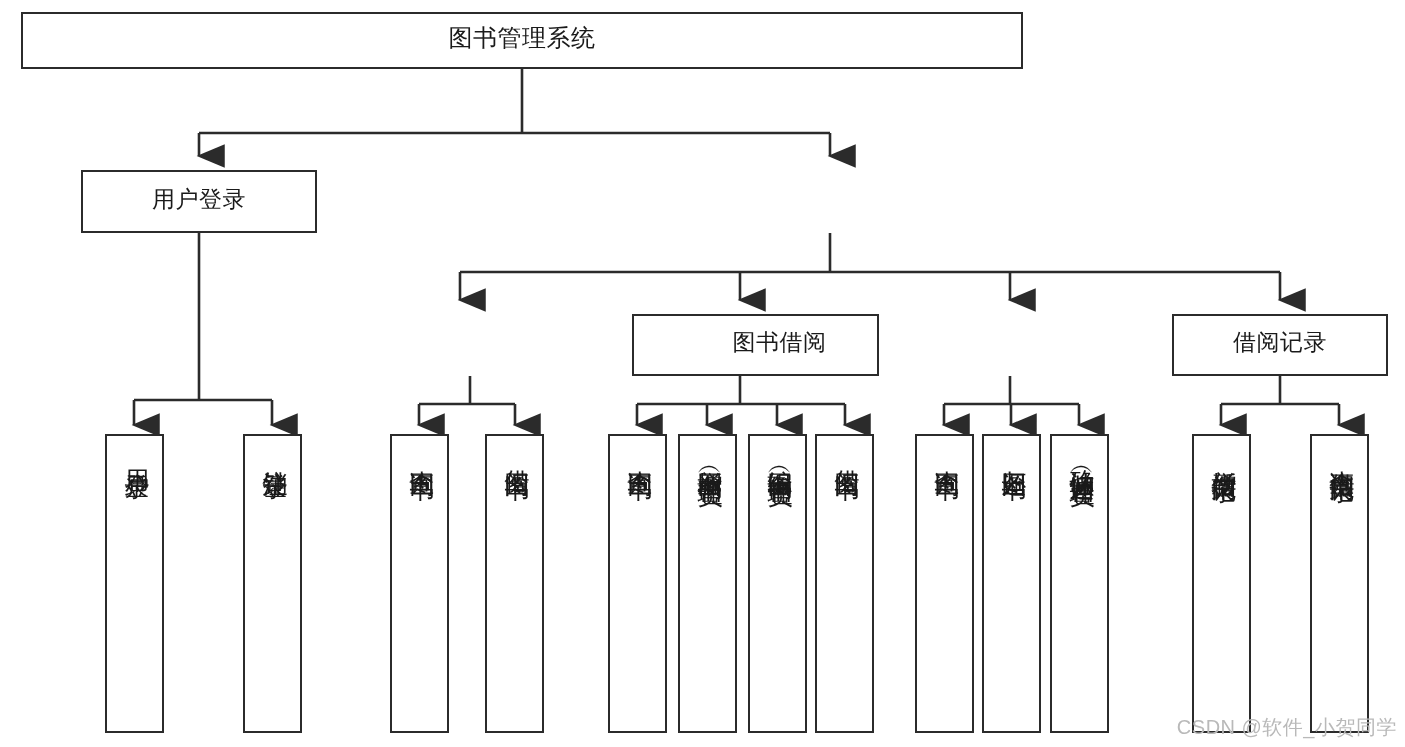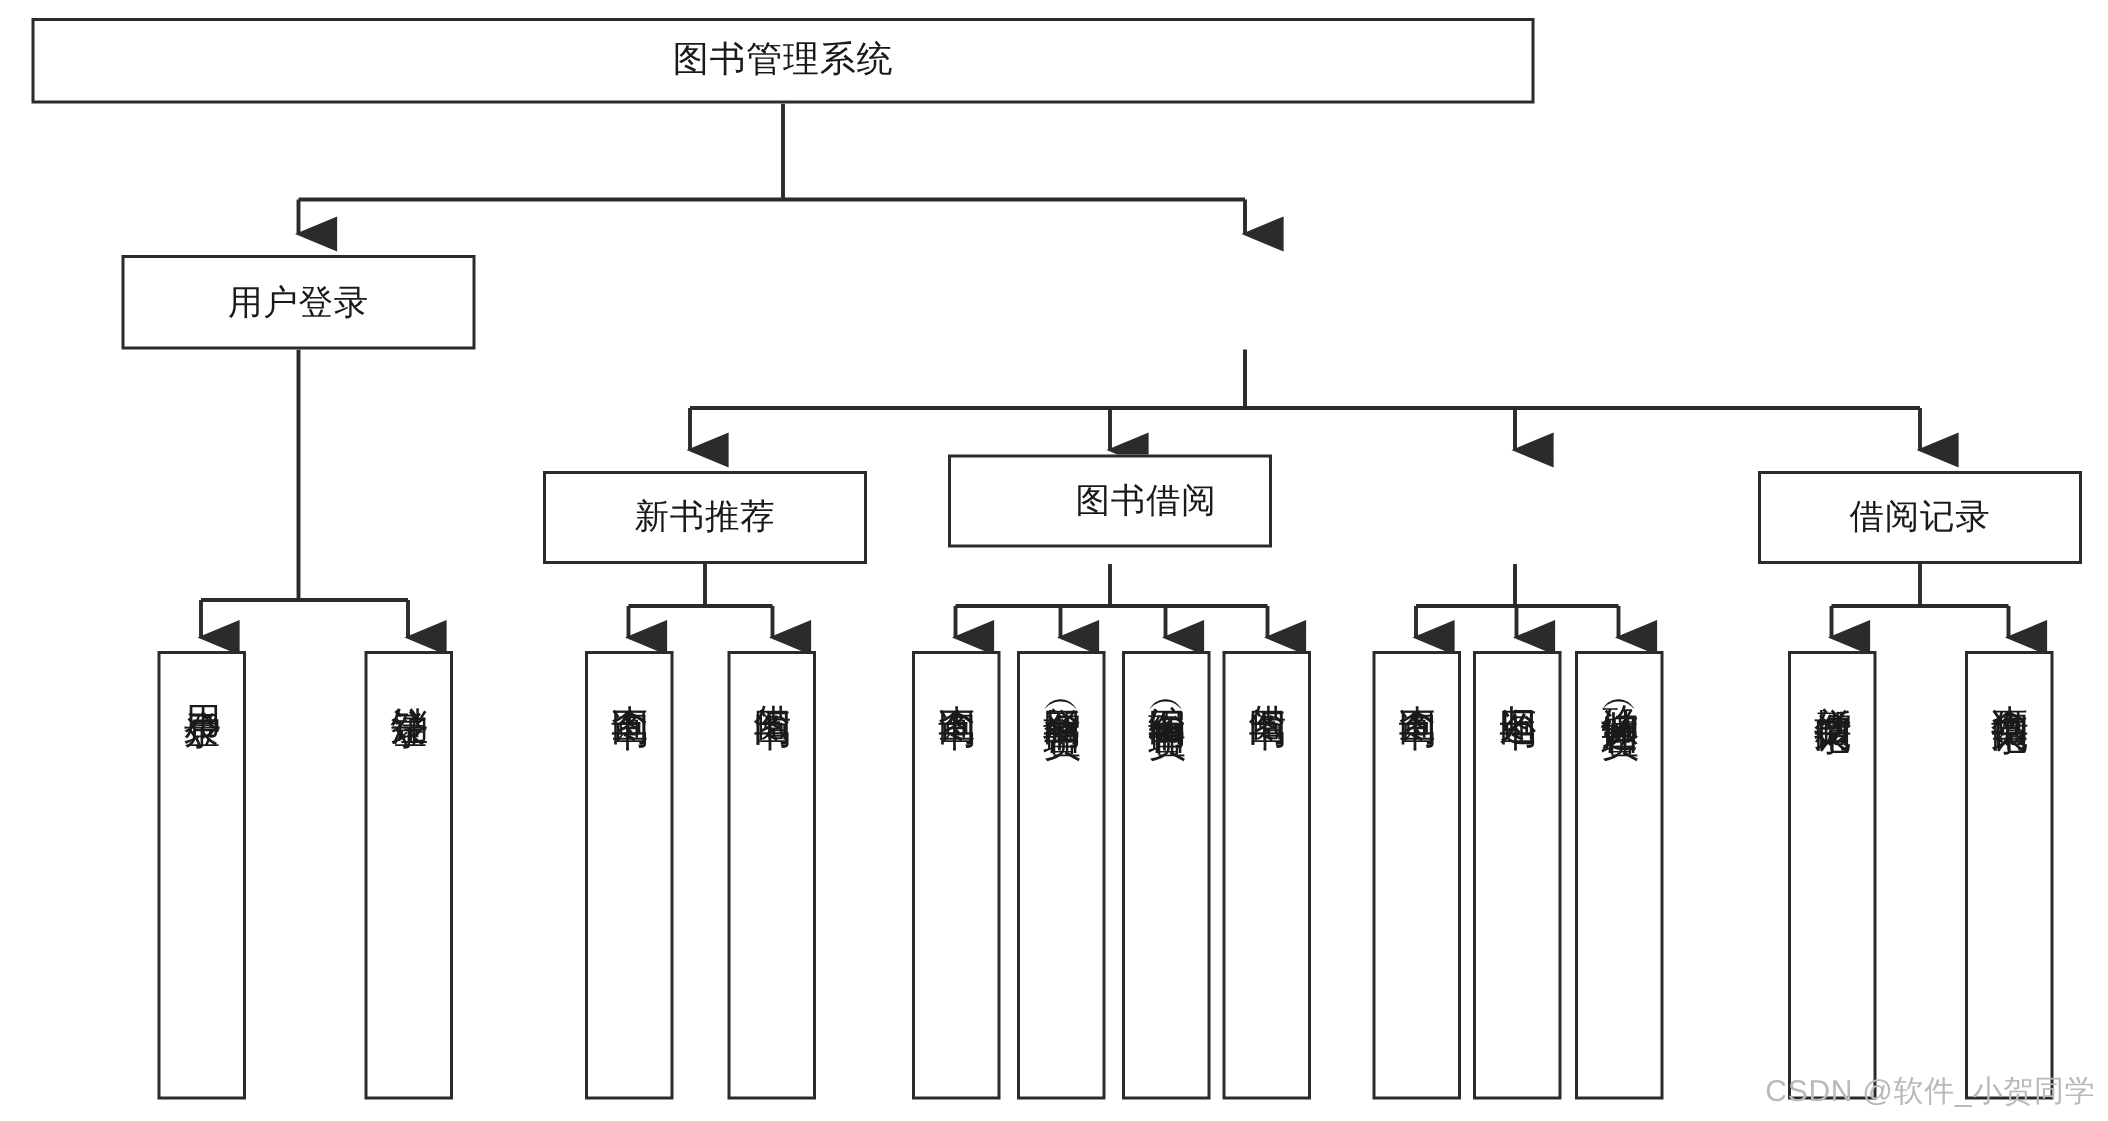--- a/index.html
+++ b/index.html
@@ -34,20 +34,21 @@
     display: flex;
     align-items: center;
     justify-content: center;
     color: #1a1a1a;
   }
   .node .label {
     display: block;
     text-align: center;
     line-height: 1.12;
     letter-spacing: 0.5px;
+    font-family: Liberation Mono, monospace;
   }
   
   .node.h .label {
     font-size: 23px;
     white-space: nowrap;
   }
   .node.root .label { font-size: 24px; }
   
   .node.v {
     align-items: flex-start;
@@ -128,24 +129,21 @@
   </svg>
 
   <div class="node h root" style="left:21px; top:12px; width:1002px; height:57px;">
     <span class="label">图书管理系统</span>
   </div>
 
   <div class="node h" style="left:81px; top:170px; width:236px; height:63px;">
     <span class="label">用户登录</span>
   </div>
 
-  <div class="node h" style="left:362px; top:314px; width:216px; height:62px;">
-    <span class="label">新书推荐</span>
-  </div>
-  <div class="node h" style="left:632px; top:303px; width:216px; height:62px;padding-left:48px;">
+  <div class="node h" style="left:632px; top:314px; width:247px; height:62px;padding-left:48px;">
     <span class="label">图书借阅</span>
   </div>
   <div class="node h" style="left:1172px; top:314px; width:216px; height:62px;">
     <span class="label">借阅记录</span>
   </div>
 
   <div class="node v" style="left:105px; top:434px; width:59px; height:299px;">
     <span class="label">用户登录</span>
   </div>
   <div class="node v" style="left:243px; top:434px; width:59px; height:299px;">

